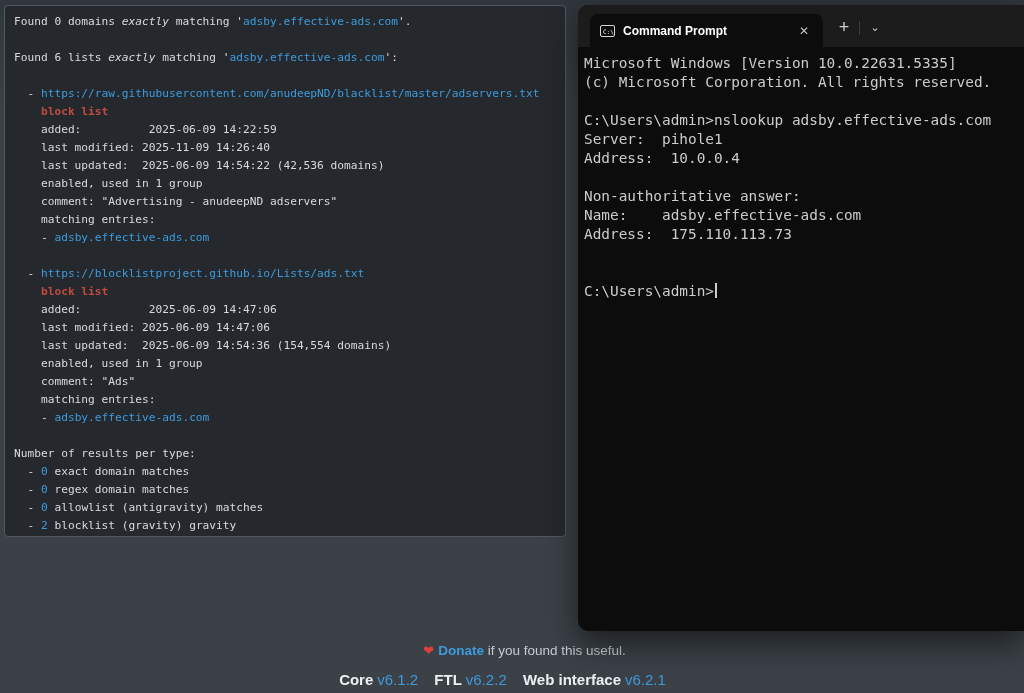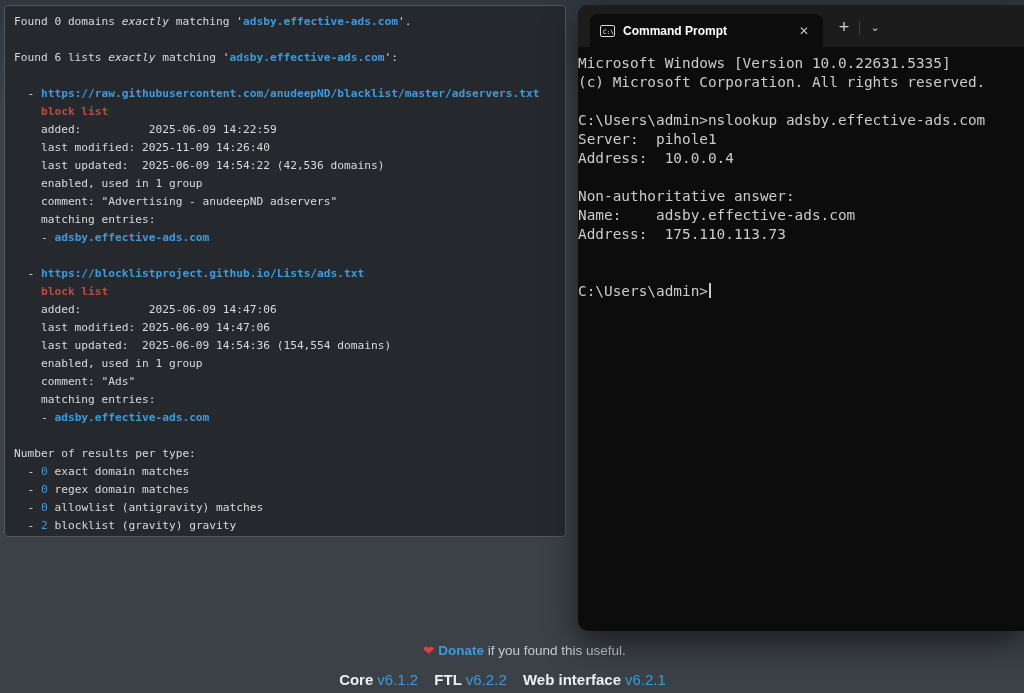--- a/index.html
+++ b/index.html
@@ -19,21 +19,21 @@
     border:1px solid var(--panel-border,#51585f);
     border-radius:4px;
     padding:7px 9px;
     font-family:"DejaVu Sans Mono", monospace;
     font-size:11.2px;line-height:18px;
     color:var(--panel-text,#d8dadc);
     white-space:pre;overflow:hidden;
   }
   .s-plain{}
   .s-italic{font-style:italic;}
-  .s-link{color:var(--link-blue,#3d9bdc);font-weight:bold;}
+  .s-link{color:var(--link-blue,#3d9bdc);}
   .s-red{color:var(--alert-red,#bf4a3f);font-weight:bold;}
   .s-blue{color:var(--link-blue,#3d9bdc);}
 
   
   .terminal{
     position:absolute;left:578px;top:5px;width:446px;height:626px;
     background:var(--terminal-bg,#0c0c0c);
     border-radius:10px 0 0 10px;
     box-shadow:0 12px 32px rgba(0,0,0,.55);
     overflow:hidden;
@@ -72,21 +72,21 @@
     color:#cfcfcf;text-align:center;
   }
   .newtab{left:256px;font-size:18px;line-height:19px;font-weight:300;}
   .dropdown{left:287px;font-size:11px;line-height:18px;}
   .tb-divider{
     position:absolute;left:281px;top:16px;width:1px;height:14px;
     background:#3d3d3d;
   }
   .term-body{
     height:584px;box-sizing:border-box;
-    padding:7px 4px 0 0;
+    padding:7px 4px 0 6px;
   }
   .term-body pre{
     margin:0;
     font-family:"DejaVu Sans Mono", monospace;
     font-size:14.4px;line-height:19px;
     color:var(--terminal-text,#cccccc);
     white-space:pre;
   }
   .cursor{
     display:inline-block;width:2px;height:15px;

